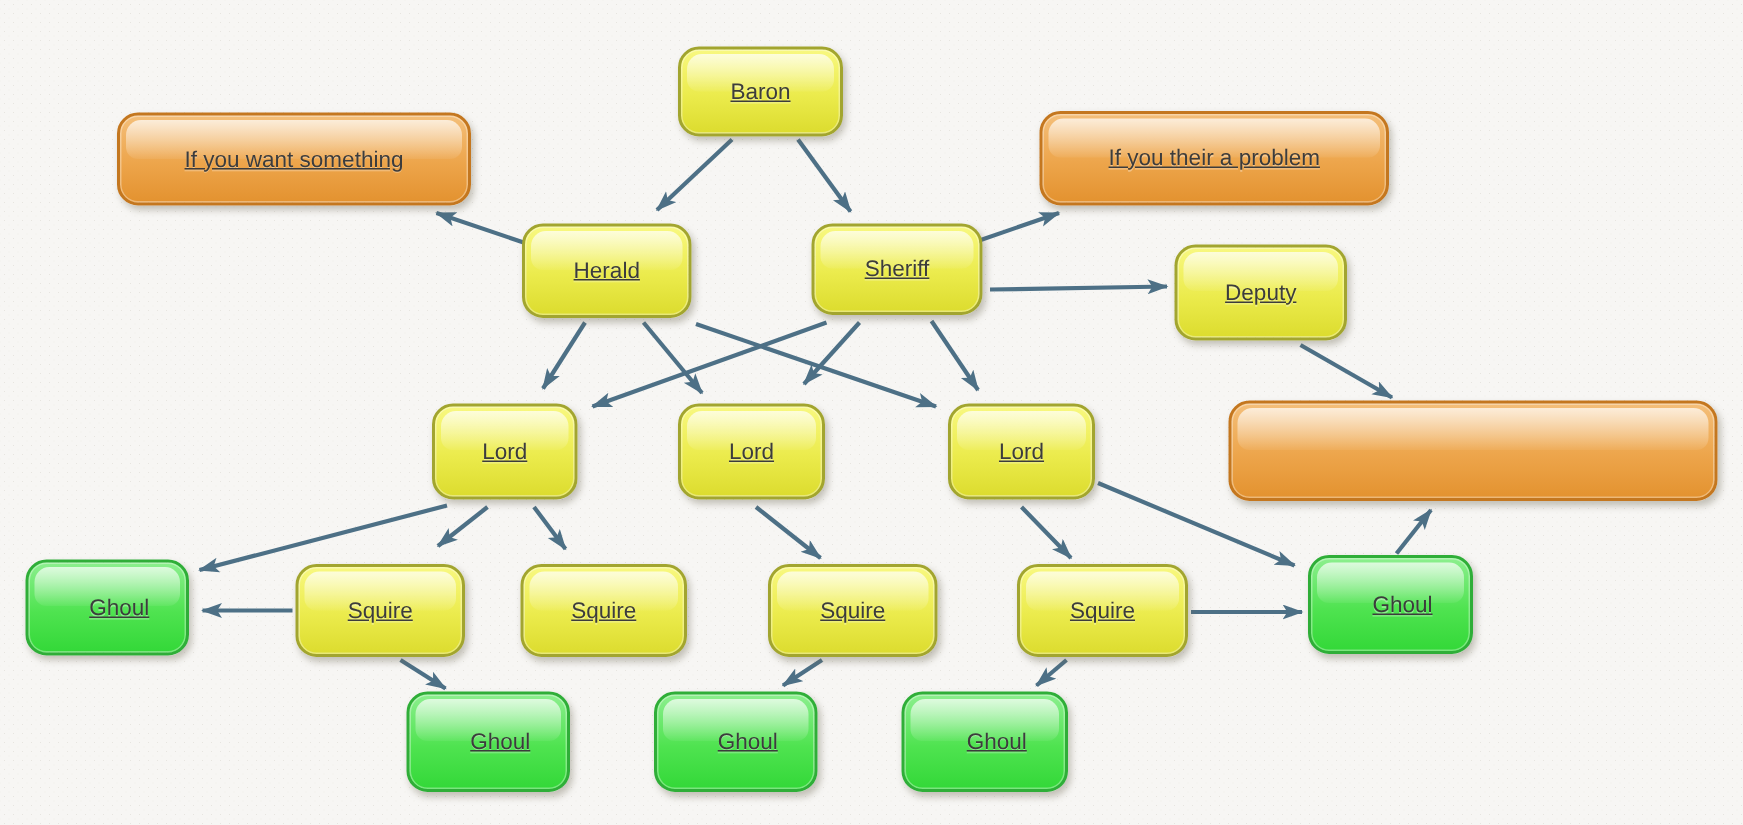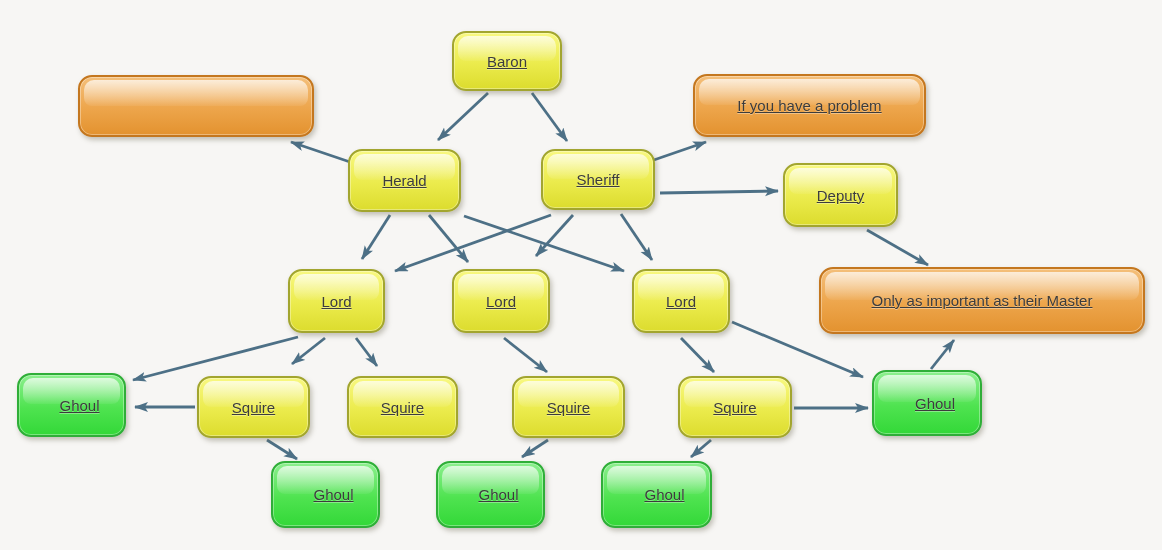--- a/index.html
+++ b/index.html
@@ -105,24 +105,25 @@
         <line x1="931" y1="369" x2="954" y2="340" stroke="#4d7086" stroke-width="2.8" marker-end="url(#arrowhead)"></line>
       </g>
   </svg>
   <div id="nodes">
       <div class="node yellow" style="left: 452px; top: 31px; width: 110px; height: 60px;">
         <span class="gloss"></span>
         <span class="label">Baron</span>
       </div>
       <div class="node orange" style="left: 78px; top: 75px; width: 236px; height: 62px;">
         <span class="gloss"></span>
+        <span class="label">If you want something</span>
       </div>
       <div class="node orange" style="left: 693px; top: 74px; width: 233px; height: 63px;">
         <span class="gloss"></span>
-        <span class="label">If you have a problem</span>
+        <span class="label">If you their a problem</span>
       </div>
       <div class="node yellow" style="left: 348px; top: 149px; width: 113px; height: 63px; justify-content: center;">
         <span class="gloss"></span>
         <span class="label">Herald</span>
       </div>
       <div class="node yellow" style="left: 541px; top: 149px; width: 114px; height: 61px;">
         <span class="gloss"></span>
         <span class="label">Sheriff</span>
       </div>
       <div class="node yellow" style="left: 783px; top: 163px; width: 115px; height: 64px;">
@@ -136,21 +137,20 @@
       <div class="node yellow" style="left: 452px; top: 269px; width: 98px; height: 64px;">
         <span class="gloss"></span>
         <span class="label">Lord</span>
       </div>
       <div class="node yellow" style="left: 632px; top: 269px; width: 98px; height: 64px;">
         <span class="gloss"></span>
         <span class="label">Lord</span>
       </div>
       <div class="node orange" style="left: 819px; top: 267px; width: 326px; height: 67px;">
         <span class="gloss"></span>
-        <span class="label">Only as important as their Master</span>
       </div>
       <div class="node green" style="left: 17px; top: 373px; width: 109px; height: 64px;">
         <span class="gloss"></span>
         <span class="label">Ghoul</span>
       </div>
       <div class="node yellow" style="left: 197px; top: 376px; width: 113px; height: 62px;">
         <span class="gloss"></span>
         <span class="label">Squire</span>
       </div>
       <div class="node yellow" style="left: 347px; top: 376px; width: 111px; height: 62px;">

